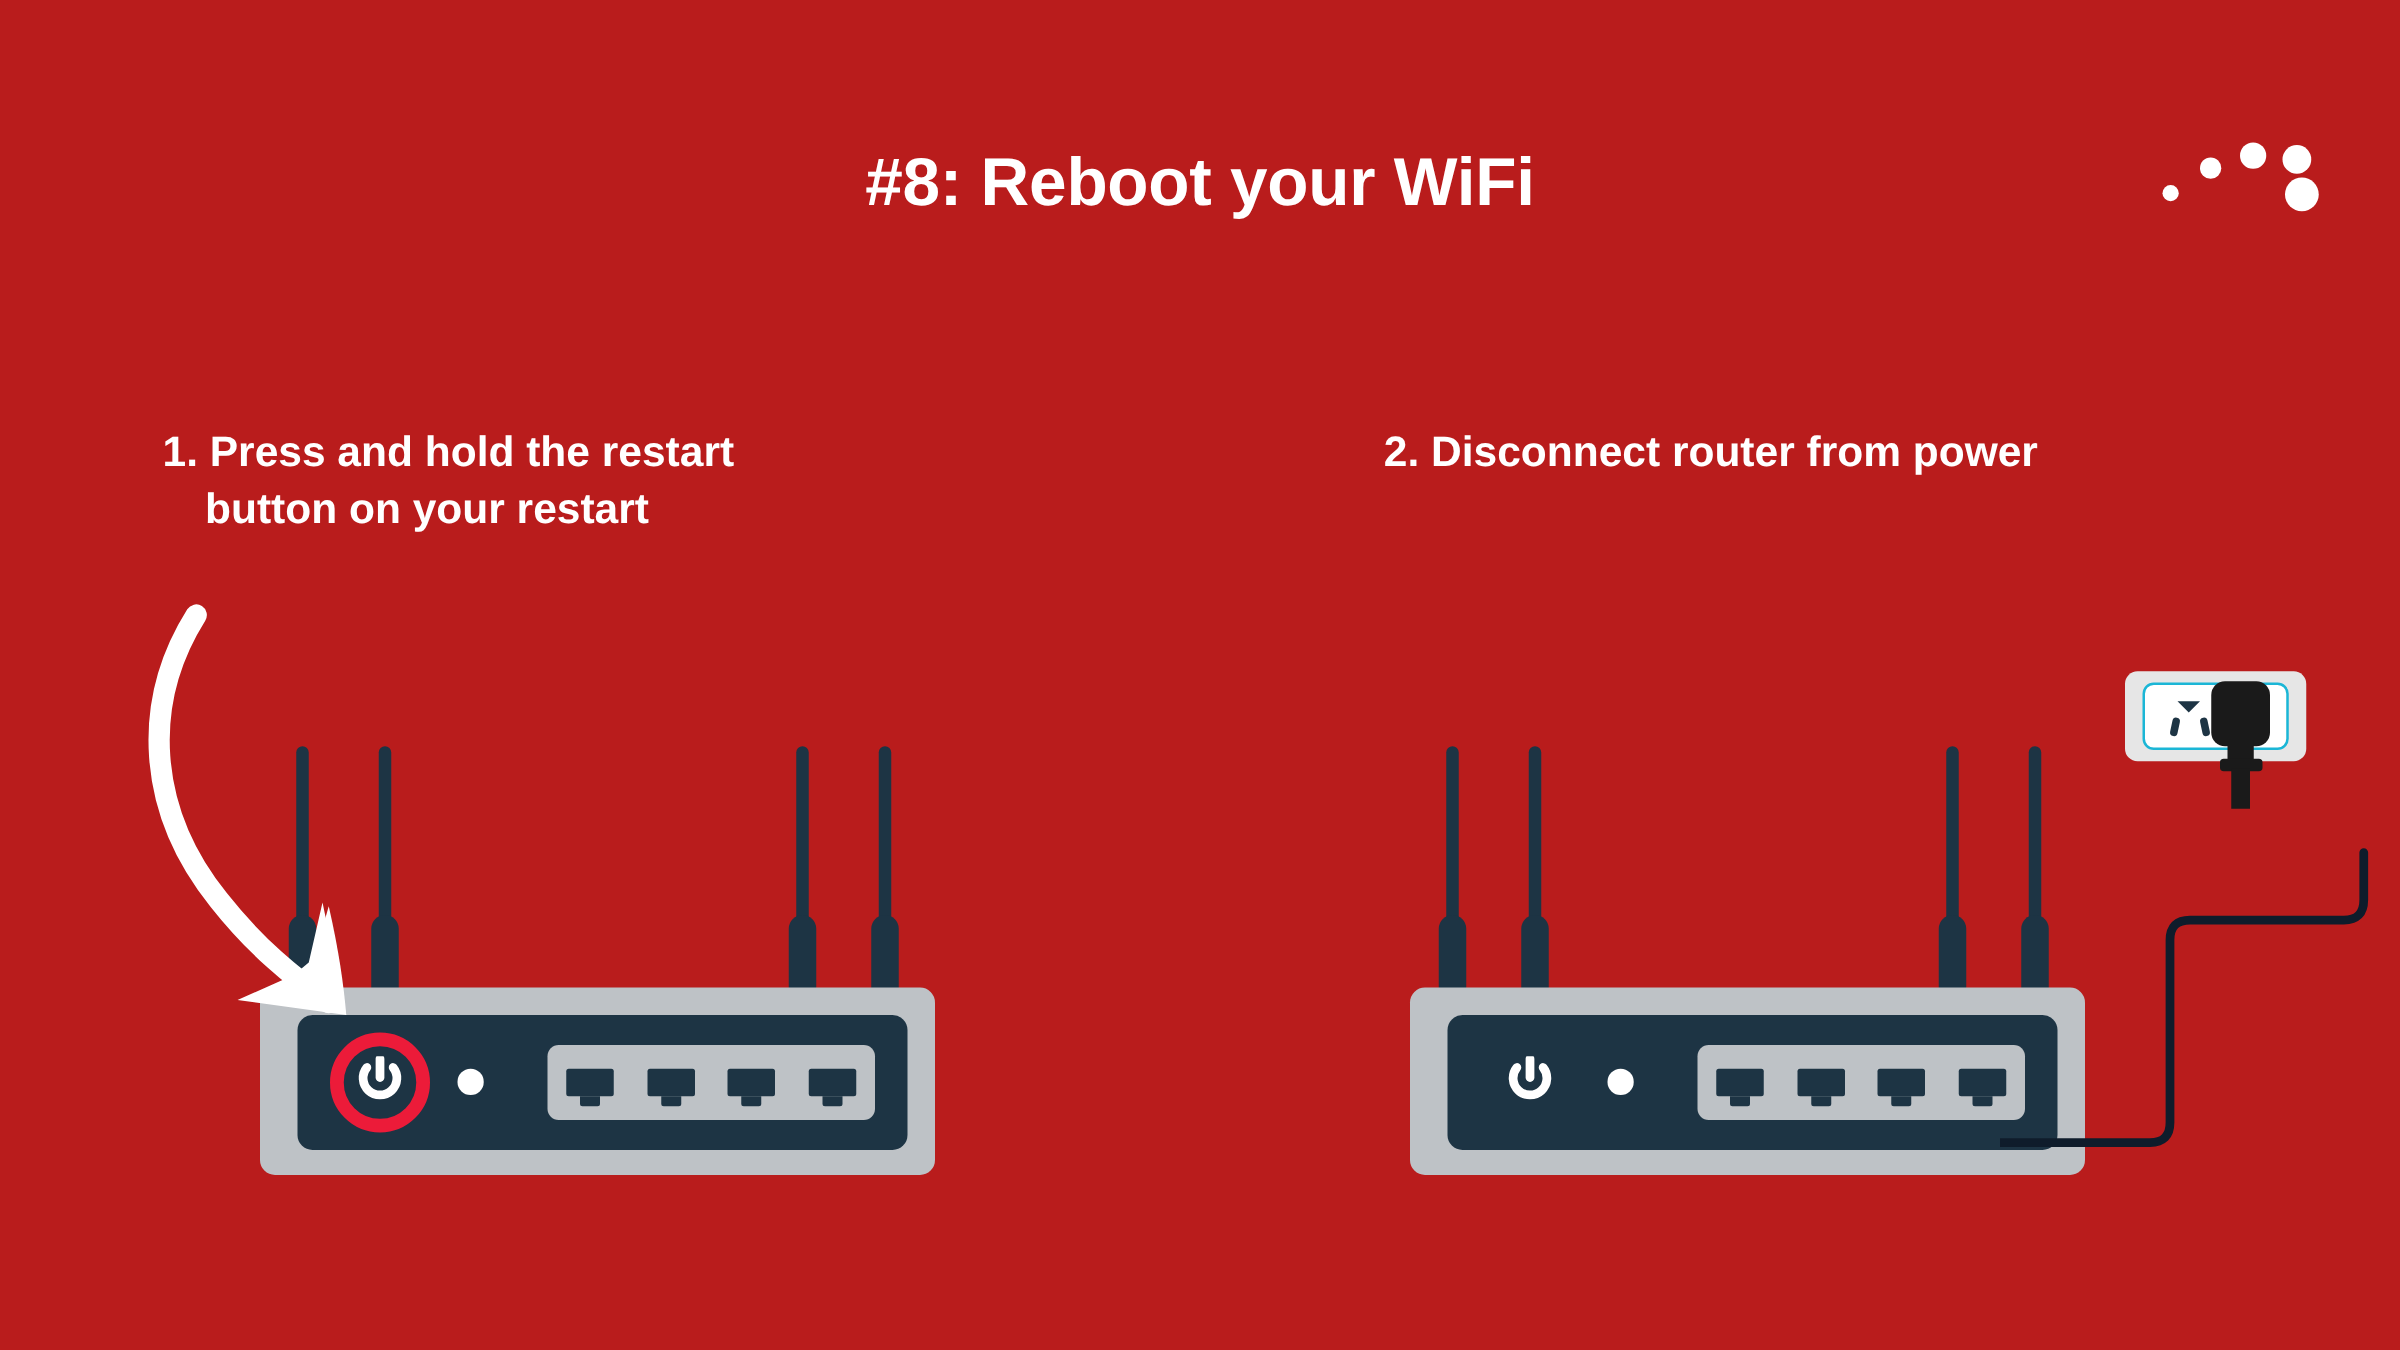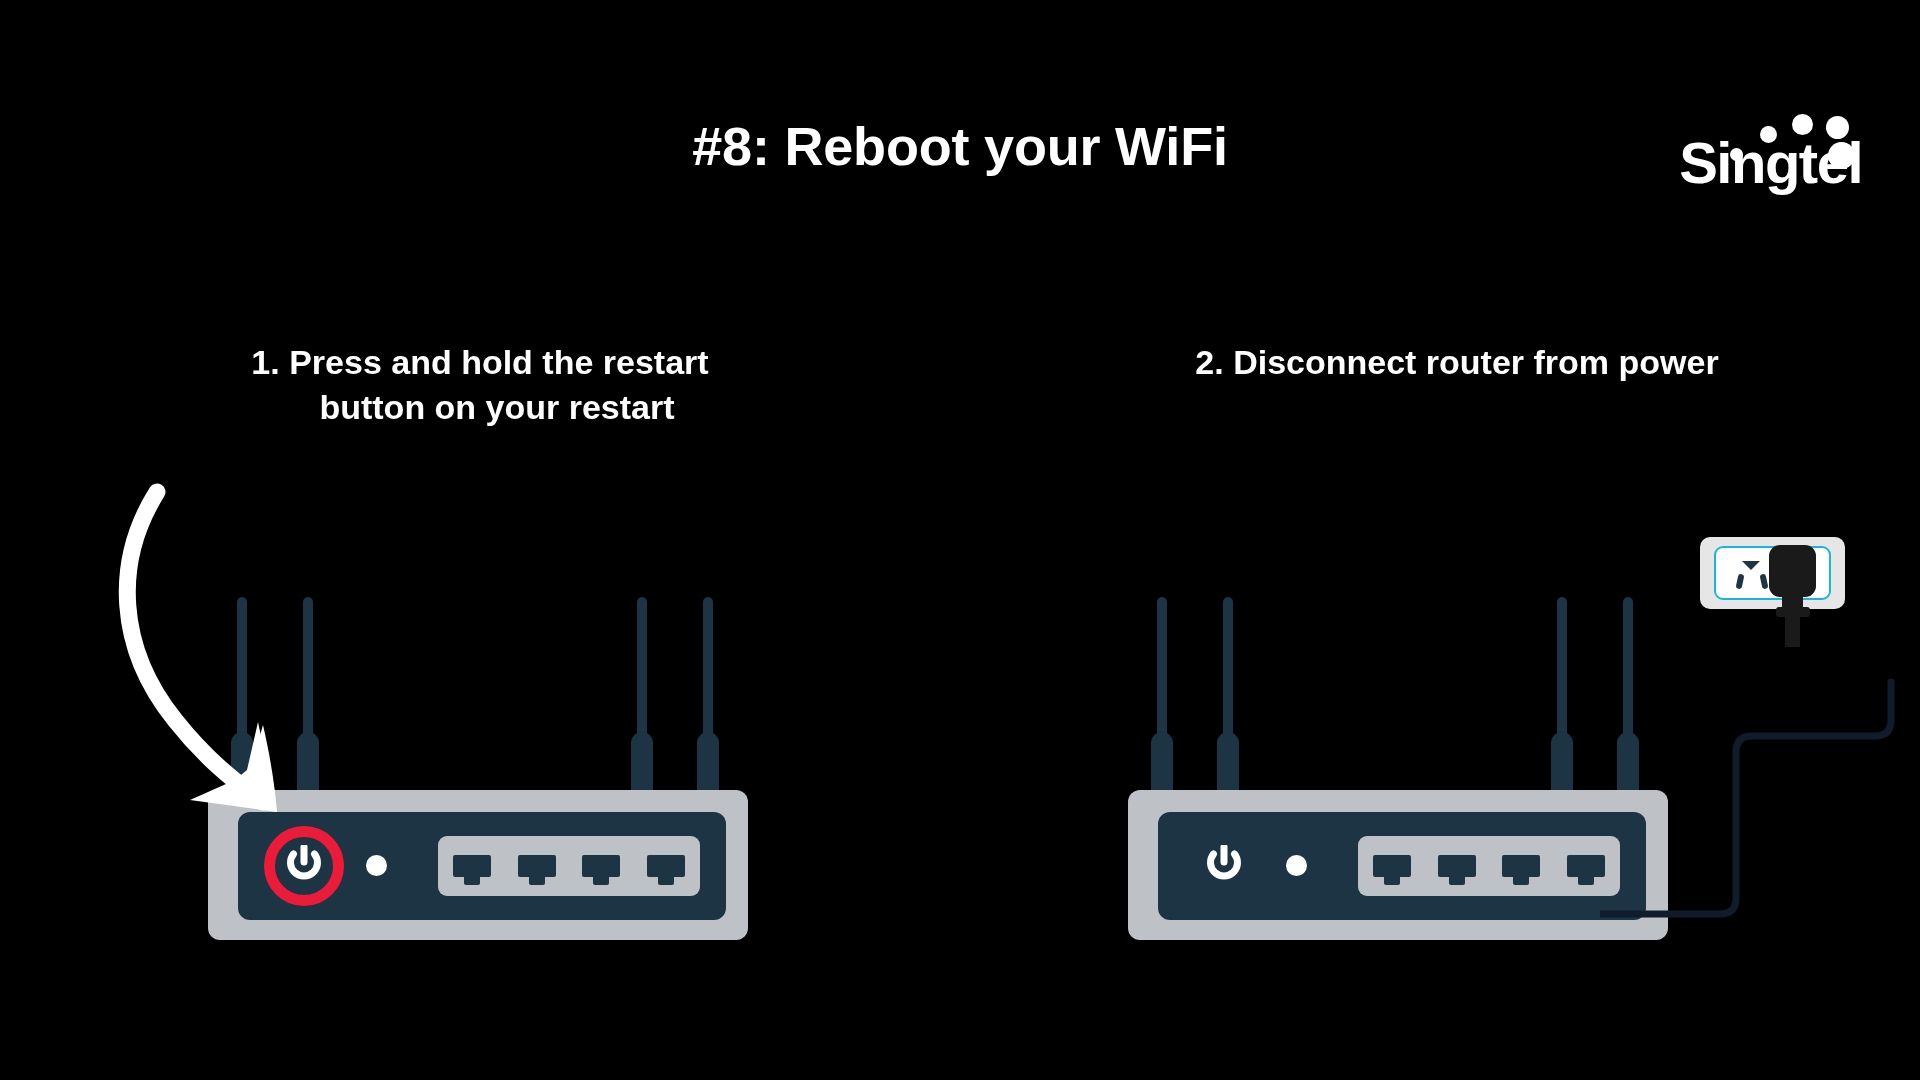--- a/index.html
+++ b/index.html
@@ -7,21 +7,21 @@
     padding: 0;
     background: #0594b6;
   }
   body {
     font-family: "Liberation Sans", sans-serif;
   }
   #stage {
     position: relative;
     width: 1920px;
     height: 1080px;
-    background: #000000;
+    background: #b91c1c;
     overflow: hidden;
   }
   
   #page-title {
     position: absolute;
     left: 0;
     top: 118px;
     width: 1920px;
     text-align: center;
     color: #ffffff;
@@ -56,21 +56,21 @@
     background: #ffffff;
     border-radius: 50%;
   }
   
   .step-caption {
     position: absolute;
     color: #ffffff;
     font-size: 34px;
     font-weight: bold;
     line-height: 1.32;
-    text-align: center;
+    text-align: left;
   }
   #step-1-caption {
     left: 130px;
     top: 340px;
     width: 700px;
   }
   #step-2-caption {
     left: 1107px;
     top: 340px;
     width: 700px;
@@ -268,21 +268,20 @@
 <div id="stage">
 
   <div id="page-title">#8: Reboot your WiFi</div>
 
   <div id="brand-logo">
     <span class="logo-dot" style="left:78px;  top:52px; width:13px; height:13px;"></span>
     <span class="logo-dot" style="left:108px; top:30px; width:17px; height:17px;"></span>
     <span class="logo-dot" style="left:140px; top:18px; width:21px; height:21px;"></span>
     <span class="logo-dot" style="left:174px; top:20px; width:23px; height:23px;"></span>
     <span class="logo-dot" style="left:176px; top:46px; width:27px; height:27px;"></span>
-    <div id="brand-wordmark">Singtel</div>
   </div>
 
   <div class="step-caption" id="step-1-caption">
     <span class="caption-line">1.  Press and hold the restart</span>
     <span class="caption-line caption-indent">button on your restart</span>
   </div>
 
   <div class="step-caption" id="step-2-caption">
     <span class="caption-line">2. Disconnect router from power</span>
   </div>

